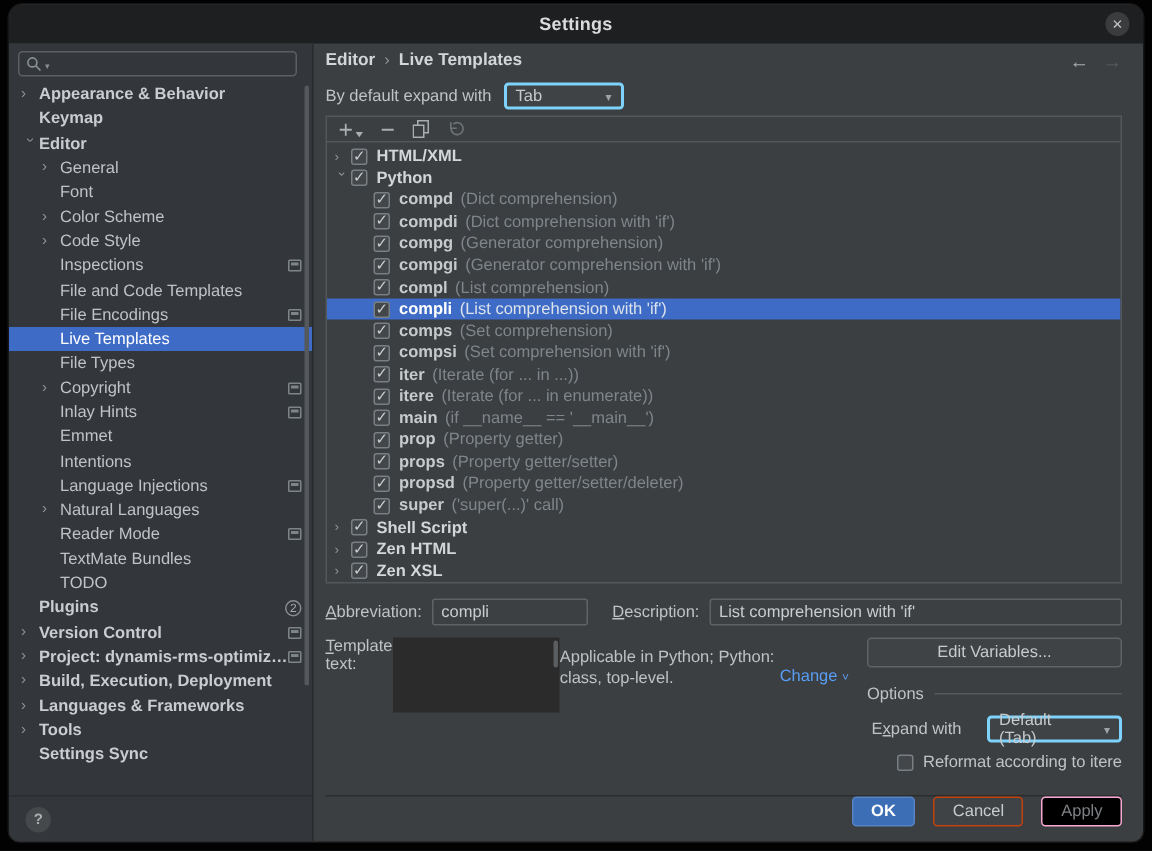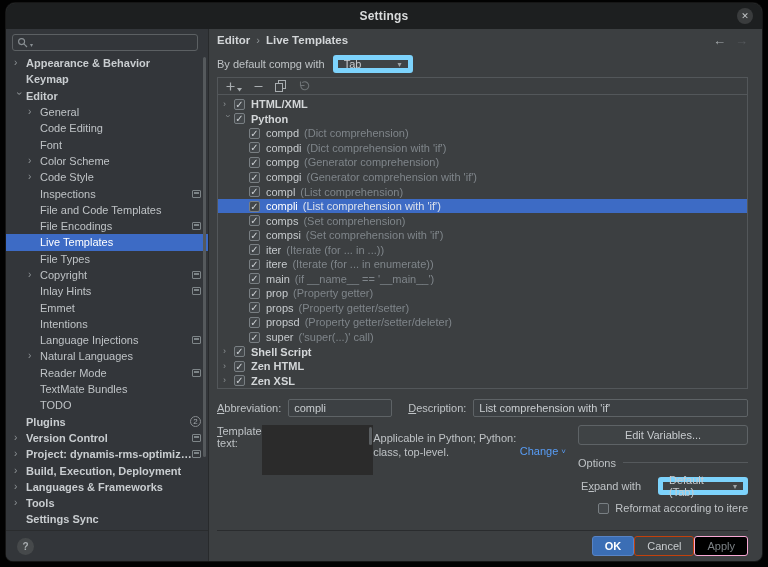--- a/index.html
+++ b/index.html
@@ -37,36 +37,36 @@
 
   
   .main{flex:1;display:flex;flex-direction:column;padding:0 14px 0 8px;min-width:0;}
   .breadcrumb-row{flex:none;height:22px;display:flex;align-items:center;gap:6px;font-size:11.5px;}
   .crumb{font-weight:700;color:#D3D6D8;}
   .crumb-sep{color:#8F9497;font-size:11px;}
   .nav-arrows{margin-left:auto;display:flex;gap:9px;font-size:13px;line-height:1;}
   .back-arrow{color:#A8ADB0;}
   .fwd-arrow{color:#55595C;}
   .expand-row{flex:none;height:26px;display:flex;align-items:center;gap:8px;font-size:11px;color:#BFC3C6;}
-  .combo{height:18px;border:5px solid #7dd3fc;border-radius:3px;background:#3F4345;display:inline-flex;align-items:center;justify-content:space-between;padding:0 6px;font-size:11px;color:#C7CBCE;}
+  .combo{height:18px;border:2px solid #7dd3fc;border-radius:3px;background:#3F4345;display:inline-flex;align-items:center;justify-content:space-between;padding:0 6px;font-size:11px;color:#C7CBCE;}
   .combo .arr{font-size:8px;color:#9DA3A6;margin-left:8px;}
   .combo-expand{width:80px;}
   .combo-default{width:90px;}
 
   
   .tree-box{flex:none;height:312px;border:1px solid #53575A;display:flex;flex-direction:column;background:#3C3F41;}
   .tree-toolbar{flex:none;height:17px;border-bottom:1px solid #53575A;display:flex;align-items:center;gap:11px;padding:0 7px;}
   .tb-btn{display:flex;align-items:flex-start;}
   .tree-rows{flex:1;overflow:hidden;padding-top:2px;}
   .tree-row{display:flex;align-items:center;height:14.55px;font-size:11px;}
   .tree-row.group{padding-left:5px;}
   .tree-row.child{padding-left:31px;}
   .tree-row .chev{width:11px;font-size:9px;}
   .cb{flex:none;width:11px;height:11px;border:1px solid #797F83;border-radius:2px;background:#43474A;margin-right:6px;font-size:10px;line-height:9px;text-align:center;color:#CDD1D4;overflow:hidden;}
-  .tree-row .nm{font-weight:400;color:#C6CACD;white-space:pre;}
+  .tree-row .nm{font-weight:700;color:#C6CACD;white-space:pre;}
   .tree-row.group .nm{font-weight:700;color:#D3D6D8;}
   .tree-row .ds{margin-left:5px;color:#7F858A;white-space:pre;}
   .tree-row.selected{background:var(--selection,#3D6BC5);}
   .tree-row.selected .nm{color:#FFFFFF;}
   .tree-row.selected .ds{color:#DCE2EC;}
 
   
   .fields-row{flex:none;margin-top:10px;height:18px;display:flex;align-items:center;font-size:11px;color:#BFC3C6;gap:7px;}
   .tfield{height:18px;background:#3C4043;border:1px solid #5E6366;border-radius:2px;color:#C9CDD0;font-size:11px;font-family:"Liberation Sans",sans-serif;padding:0 5px;outline:none;}
   .abbrev-input{width:104px;}
@@ -87,21 +87,21 @@
 
   .tz-right{margin-left:auto;width:170px;display:flex;flex-direction:column;font-size:11px;color:#BFC3C6;}
   .edit-vars-btn{height:20px;border:1px solid #5E6366;border-radius:3px;background:#3F4345;color:#C7CBCE;font-size:11px;display:flex;align-items:center;justify-content:center;}
   .options-header{margin-top:10px;display:flex;align-items:center;height:15px;}
   .options-line{flex:1;height:1px;background:#55595C;margin-left:7px;}
   .expandwith-row{margin-top:7px;display:flex;align-items:center;justify-content:flex-end;gap:17px;height:18px;}
   .reformat-row{margin-top:6px;display:flex;align-items:center;justify-content:flex-end;gap:6px;height:14px;}
   .reformat-row .cb{margin-right:0;}
 
   
-  .footer-bar{margin-top:auto;flex:none;height:31px;border-top:1px solid #2A2C2E;display:flex;align-items:center;justify-content:flex-end;gap:0;}
+  .footer-bar{margin-top:auto;flex:none;height:31px;border-top:1px solid #2A2C2E;display:flex;justify-content:flex-end;gap:12px;}
   .btn{height:20px;border-radius:3px;font-size:11px;display:flex;align-items:center;justify-content:center;padding:0 12px;}
   .btn-ok{min-width:38px;background:var(--ok-button,#3B6EB5);color:#FFFFFF;font-weight:600;border:1px solid #5783C5;}
   .btn-cancel{min-width:52px;background:#3F4345;border:1px solid #c2410c;color:#C7CBCE;}
   .btn-apply{min-width:44px;background:#000000;border:1px solid #f9a8d4;color:#7C8185;}
 </style>
 </head>
 <body>
 
 <div class="stage">
   <div class="window">
@@ -132,24 +132,20 @@
               <span class="chev"></span>
               <span class="lbl">Keymap</span>
             </div>
             <div class="nav-item lvl0 bold">
               <span class="chev down">›</span>
               <span class="lbl">Editor</span>
             </div>
             <div class="nav-item lvl1">
               <span class="chev">›</span>
               <span class="lbl">General</span>
-            </div>
-            <div class="nav-item lvl1">
-              <span class="chev"></span>
-              <span class="lbl">Code Editing</span>
             </div>
             <div class="nav-item lvl1">
               <span class="chev"></span>
               <span class="lbl">Font</span>
             </div>
             <div class="nav-item lvl1">
               <span class="chev">›</span>
               <span class="lbl">Color Scheme</span>
             </div>
             <div class="nav-item lvl1">
@@ -262,21 +258,21 @@
           <span class="crumb">Editor</span>
           <span class="crumb-sep">›</span>
           <span class="crumb">Live Templates</span>
           <span class="nav-arrows">
             <span class="back-arrow">←</span>
             <span class="fwd-arrow">→</span>
           </span>
         </div>
 
         <div class="expand-row">
-          <span>By default compg with</span>
+          <span>By default expand with</span>
           <span class="combo combo-expand">
             <span>Tab</span>
             <span class="arr">▾</span>
           </span>
         </div>
 
         <div class="tree-box">
           <div class="tree-toolbar">
             <span class="tb-btn">
               <svg width="11" height="11" viewBox="0 0 11 11">

